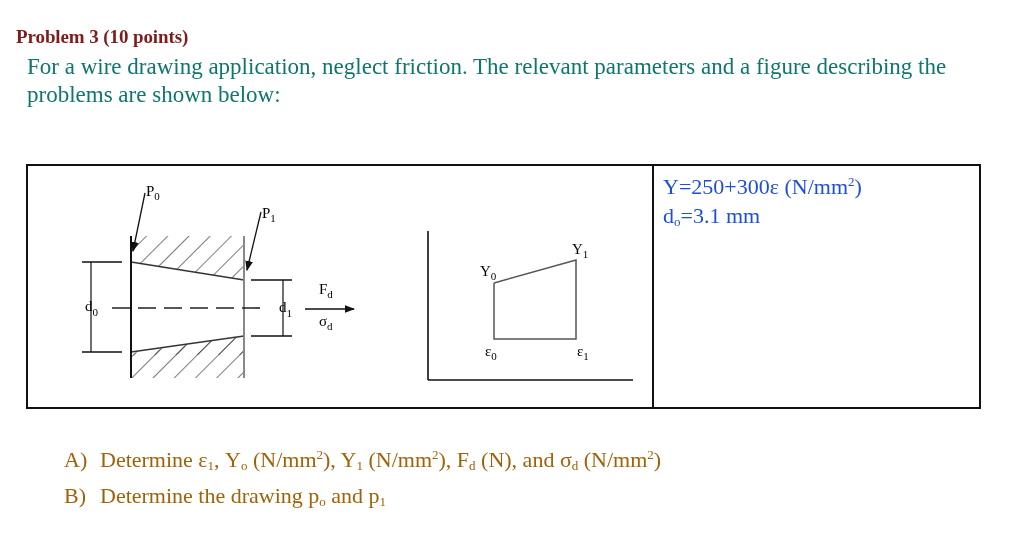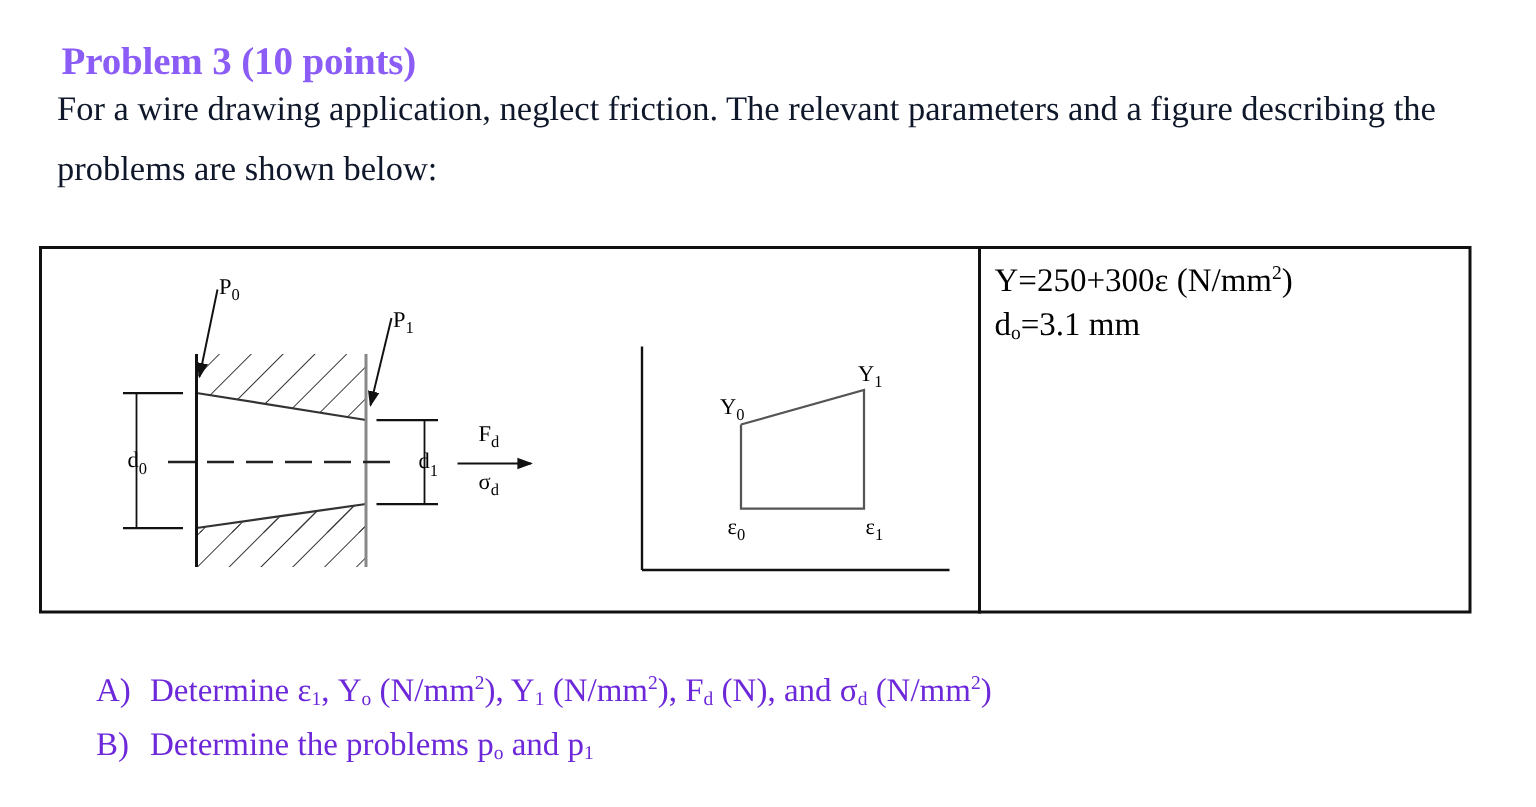--- a/index.html
+++ b/index.html
@@ -1,26 +1,26 @@
 <!DOCTYPE html>
 <html><head>
 <meta charset="utf-8">
 <style>
   html, body { margin:0; padding:0; background:#ffffff; }
   body { width:1024px; height:538px; position:relative; overflow:hidden;
          font-family:"Liberation Serif", "DejaVu Serif", serif; color:#000; }
-  .title { position:absolute; left:41px; top:26px; font-size:26px; font-weight:bold; color:#8b5cf6; letter-spacing:-0.1px; }
-  .intro { position:absolute; left:38px; top:53px; width:980px; font-size:23px; line-height:40px; color:#0f172a; }
+  .title { position:absolute; left:16px; top:26px; font-size:19px; font-weight:bold; color:#7f1d1d; letter-spacing:-0.1px; }
+  .intro { position:absolute; left:27px; top:53px; width:980px; font-size:23px; line-height:28px; color:#0f766e; }
   .box { position:absolute; left:26px; top:164px; width:955px; height:245px; border:2px solid #111; box-sizing:border-box; }
   .divider { position:absolute; left:652px; top:164px; width:2px; height:245px; background:#111; }
-  .params { position:absolute; left:663px; top:167px; font-size:22px; line-height:29px; color:#000000; }
+  .params { position:absolute; left:663px; top:167px; font-size:22px; line-height:29px; color:#1d4ed8; }
   .params sub, .q sub { font-size:13px; vertical-align:-3px; }
   .params sup, .q sup { font-size:13px; vertical-align:8px; }
   .fig { position:absolute; left:28px; top:166px; }
-  .q { position:absolute; left:64px; top:440px; font-size:22px; line-height:30px; color:#6d28d9; }
+  .q { position:absolute; left:64px; top:440px; font-size:22px; line-height:30px; color:#a16207; }
   .q .row { white-space:nowrap; }
   .q .lbl { display:inline-block; width:36px; }
   svg text { font-family:"Liberation Serif", "DejaVu Serif", serif; }
 </style>
 </head>
 <body>
 
 <div class="title">Problem 3 (10 points)</div>
 <div class="intro">For a wire drawing application, neglect friction.  The relevant parameters and a figure describing the problems are shown below:</div>
 
@@ -86,15 +86,15 @@
 <div class="params">
   <div><span>Y=250+300ε (N/mm</span><sup>2</sup><span>)</span></div>
   <div><span>d</span><sub>o</sub><span>=3.1 mm</span></div>
 </div>
 
 <div class="q">
   <div class="row">
     <span class="lbl">A)</span><span>Determine ε</span><sub>1</sub><span>, Y</span><sub>o</sub><span> (N/mm</span><sup>2</sup><span>), Y</span><sub>1</sub><span> (N/mm</span><sup>2</sup><span>), F</span><sub>d</sub><span> (N), and σ</span><sub>d</sub><span> (N/mm</span><sup>2</sup><span>)</span>
   </div>
   <div class="row">
-    <span class="lbl">B)</span><span>Determine the problems p</span><sub>o</sub><span> and p</span><sub>1</sub>
+    <span class="lbl">B)</span><span>Determine the drawing p</span><sub>o</sub><span> and p</span><sub>1</sub>
   </div>
 </div>
 
 </body></html>

